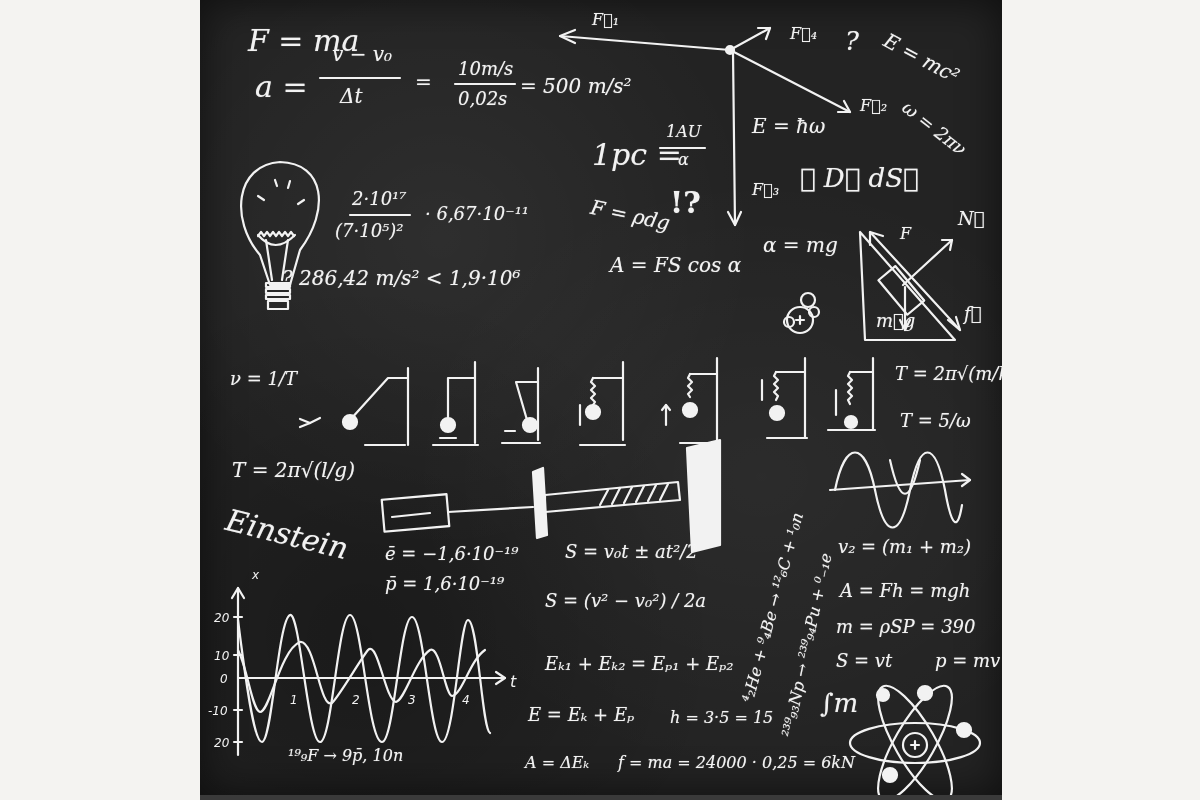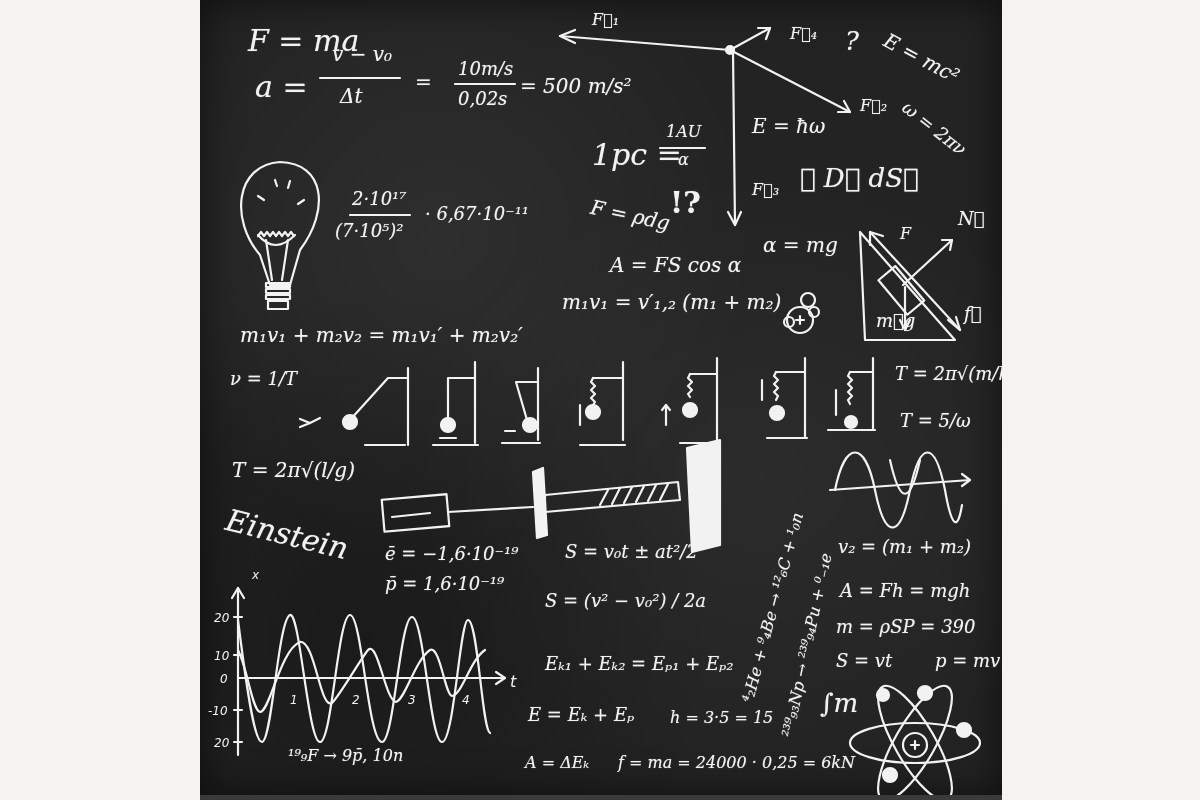--- a/index.html
+++ b/index.html
@@ -179,29 +179,28 @@
   <div class="f s20" style="left:132px;top:44px">v − v₀</div>
   <div class="f s20" style="left:140px;top:86px">Δt</div>
   <div class="f s20" style="left:215px;top:72px">=</div>
   <div class="f s18" style="left:258px;top:60px">10m/s</div>
   <div class="f s18" style="left:258px;top:90px">0,02s</div>
   <div class="f s20" style="left:320px;top:76px">= 500 m/s²</div>
 
   <div class="f s18" style="left:152px;top:190px">2·10¹⁷</div>
   <div class="f s18" style="left:135px;top:222px">(7·10⁵)²</div>
   <div class="f s18" style="left:225px;top:205px">· 6,67·10⁻¹¹</div>
-  <div class="f s20" style="left:40px;top:325px">m₁v₁ + m₂v₂ = m₁v₁′ + m₂v₂′</div>
+  <div class="f s20" style="left:82px;top:268px">? 286,42 m/s² &lt; 1,9·10⁶</div>
 
   <div class="f s22" style="left:392px;top:140px">1pc =</div>
   <div class="f s16" style="left:466px;top:124px">1AU</div>
   <div class="f s16" style="left:478px;top:152px">α</div>
   <div class="f s20" style="left:390px;top:205px;transform:rotate(12deg)">F = ρdg</div>
   <div class="f s30 bold" style="left:470px;top:188px">!?</div>
   <div class="f s20" style="left:410px;top:255px">A = FS cos α</div>
-  <div class="f s20" style="left:362px;top:292px">m₁v₁ = v′₁,₂ (m₁ + m₂)</div>
 
   <div class="f s16" style="left:392px;top:12px">F⃗₁</div>
   <div class="f s16" style="left:590px;top:26px">F⃗₄</div>
   <div class="f s16" style="left:660px;top:98px">F⃗₂</div>
   <div class="f s16" style="left:552px;top:182px">F⃗₃</div>
   <div class="f s26" style="left:645px;top:28px">?</div>
   <div class="f s20" style="left:690px;top:30px;transform:rotate(28deg);transform-origin:left top">E = mc²</div>
   <div class="f s18" style="left:710px;top:98px;transform:rotate(38deg);transform-origin:left top">ω = 2πν</div>
   <div class="f s20" style="left:552px;top:116px">E = ħω</div>
   <div class="f s26" style="left:600px;top:165px">∯ D⃗ dS⃗</div>

